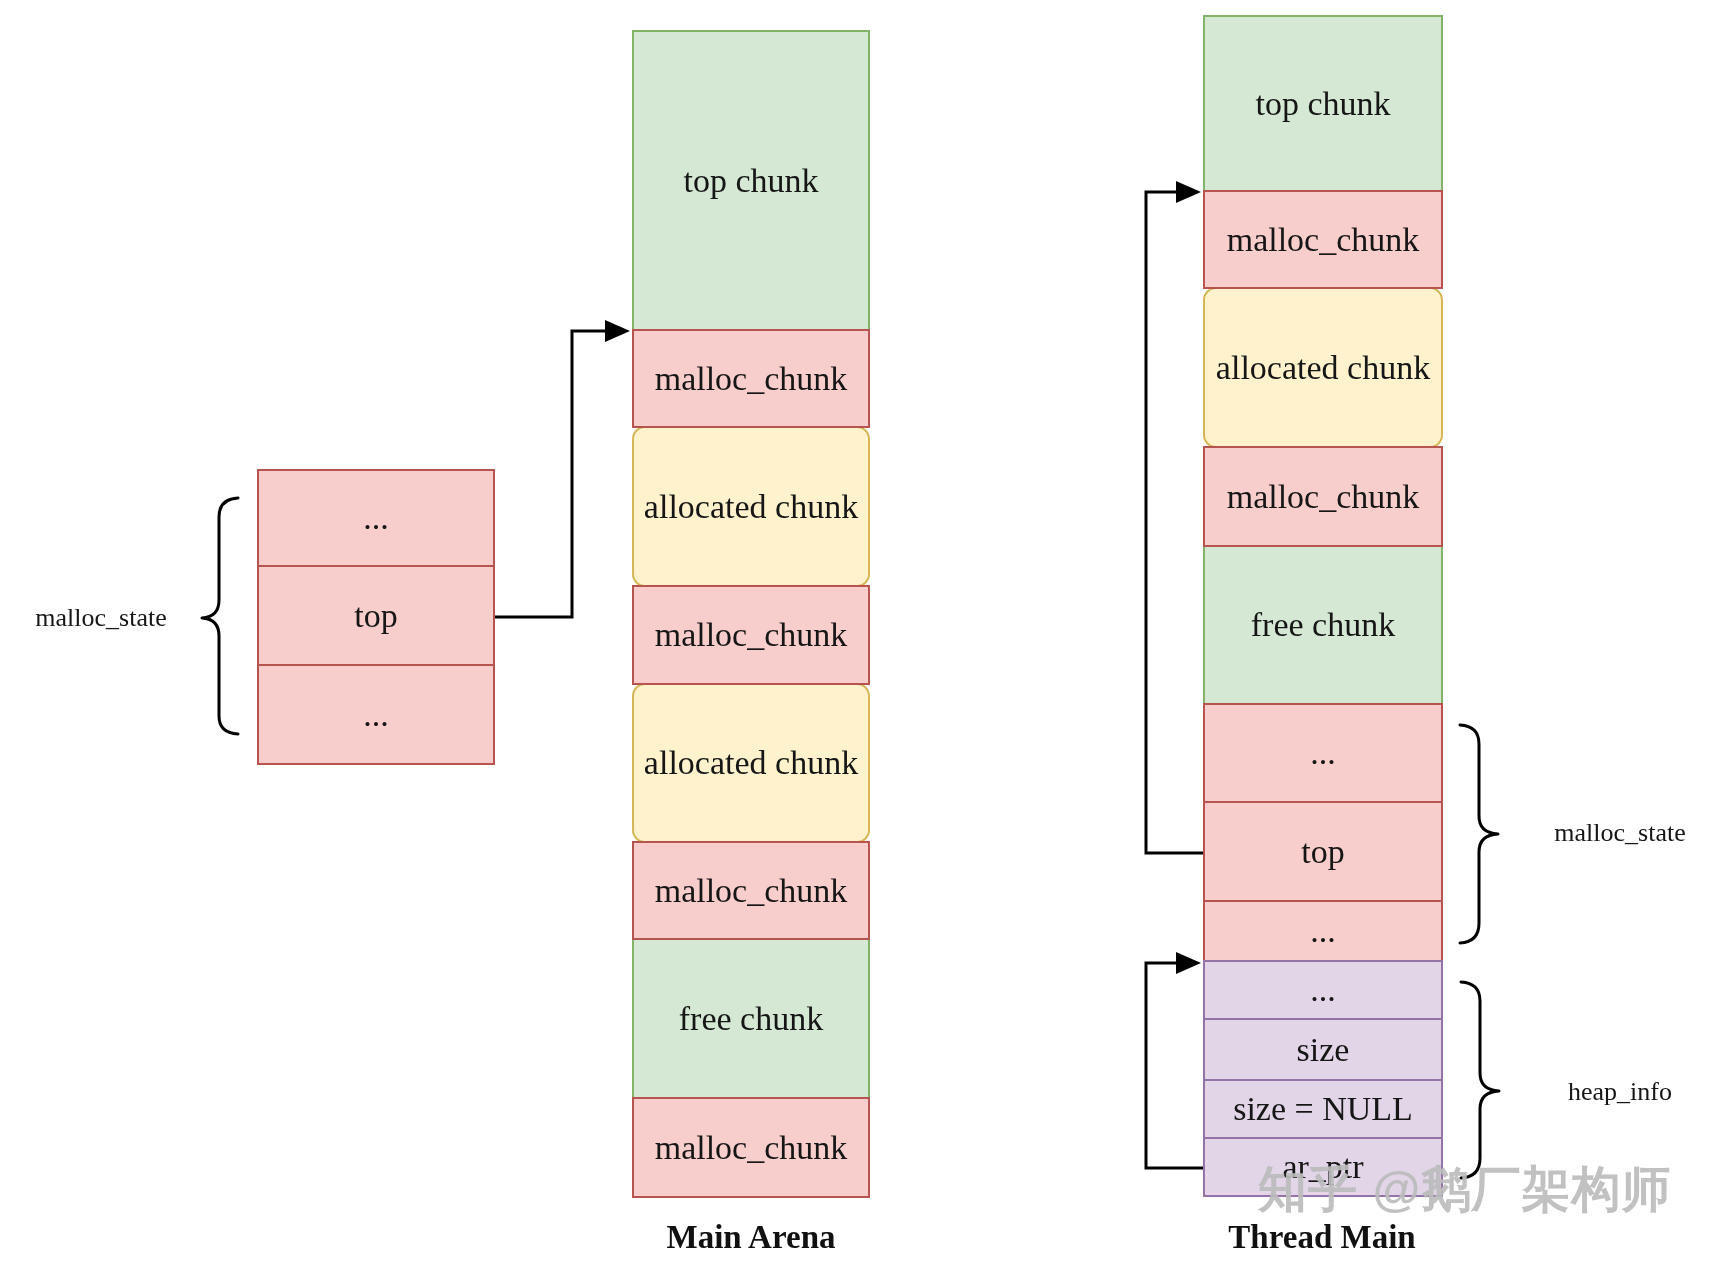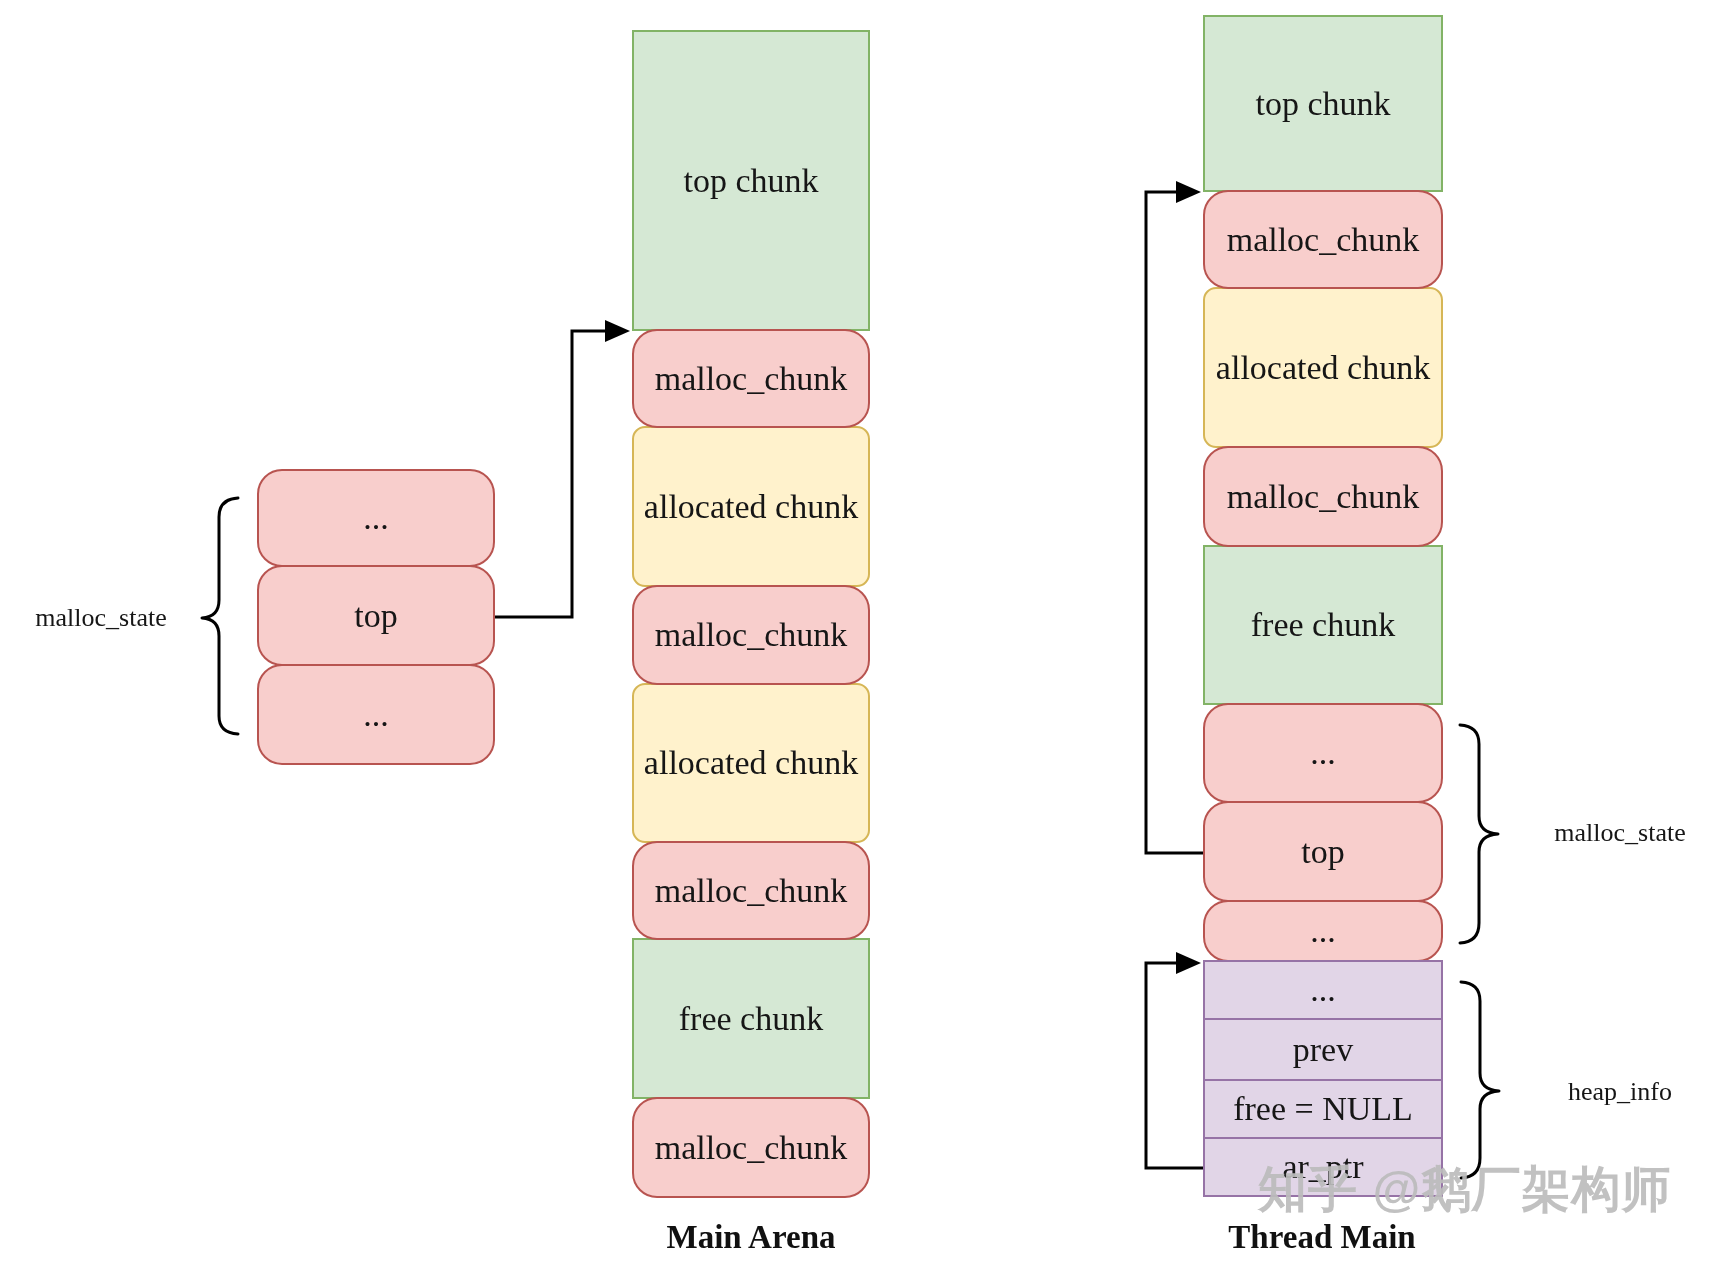--- a/index.html
+++ b/index.html
@@ -15,21 +15,21 @@
   .chunk-row{
     position:absolute;
     box-sizing:border-box;
     border:2px solid #000;
     display:flex;align-items:center;justify-content:center;
     font-size:34px;color:#161616;
     text-align:center;
   }
   .chunk-row.green {background:var(--green-fill); border-color:var(--green-stroke); z-index:1;}
   .chunk-row.yellow{background:var(--yellow-fill);border-color:var(--yellow-stroke);z-index:1;border-radius:13px;}
-  .chunk-row.pink  {background:var(--pink-fill);  border-color:var(--pink-stroke);  z-index:2;border-radius:25px;}
+  .chunk-row.pink  {background:var(--pink-fill);  border-color:var(--pink-stroke);  z-index:2;}
   .chunk-row.purple{background:var(--purple-fill);border-color:var(--purple-stroke);z-index:2;}
   .side-label{
     position:absolute;
     font-size:26px;color:#161616;
     height:40px;line-height:40px;
     text-align:center;white-space:nowrap;
     z-index:4;
   }
   .arena-label{
     position:absolute;
@@ -136,24 +136,24 @@
       <div class="chunk-row pink" style="left: 1203px; width: 240px; top: 801px; height: 101px;">
         <span>top</span>
       </div>
       <div class="chunk-row pink" style="left: 1203px; width: 240px; top: 900px; height: 62px;">
         <span>...</span>
       </div>
       <div class="chunk-row purple" style="left: 1203px; width: 240px; top: 960px; height: 60px;">
         <span>...</span>
       </div>
       <div class="chunk-row purple" style="left: 1203px; width: 240px; top: 1018px; height: 63px;">
-        <span>prev</span>
+        <span>size</span>
       </div>
       <div class="chunk-row purple" style="left: 1203px; width: 240px; top: 1079px; height: 60px;">
-        <span>free = NULL</span>
+        <span>size = NULL</span>
       </div>
       <div class="chunk-row purple" style="left: 1203px; width: 240px; top: 1137px; height: 60px;">
         <span>ar_ptr</span>
       </div>
     </div>
 
   <div class="side-label" style="left:16px;top:598px;width:170px;">malloc_state</div>
 
   <div class="side-label" style="left:1530px;top:813px;width:180px;">malloc_state</div>
 

